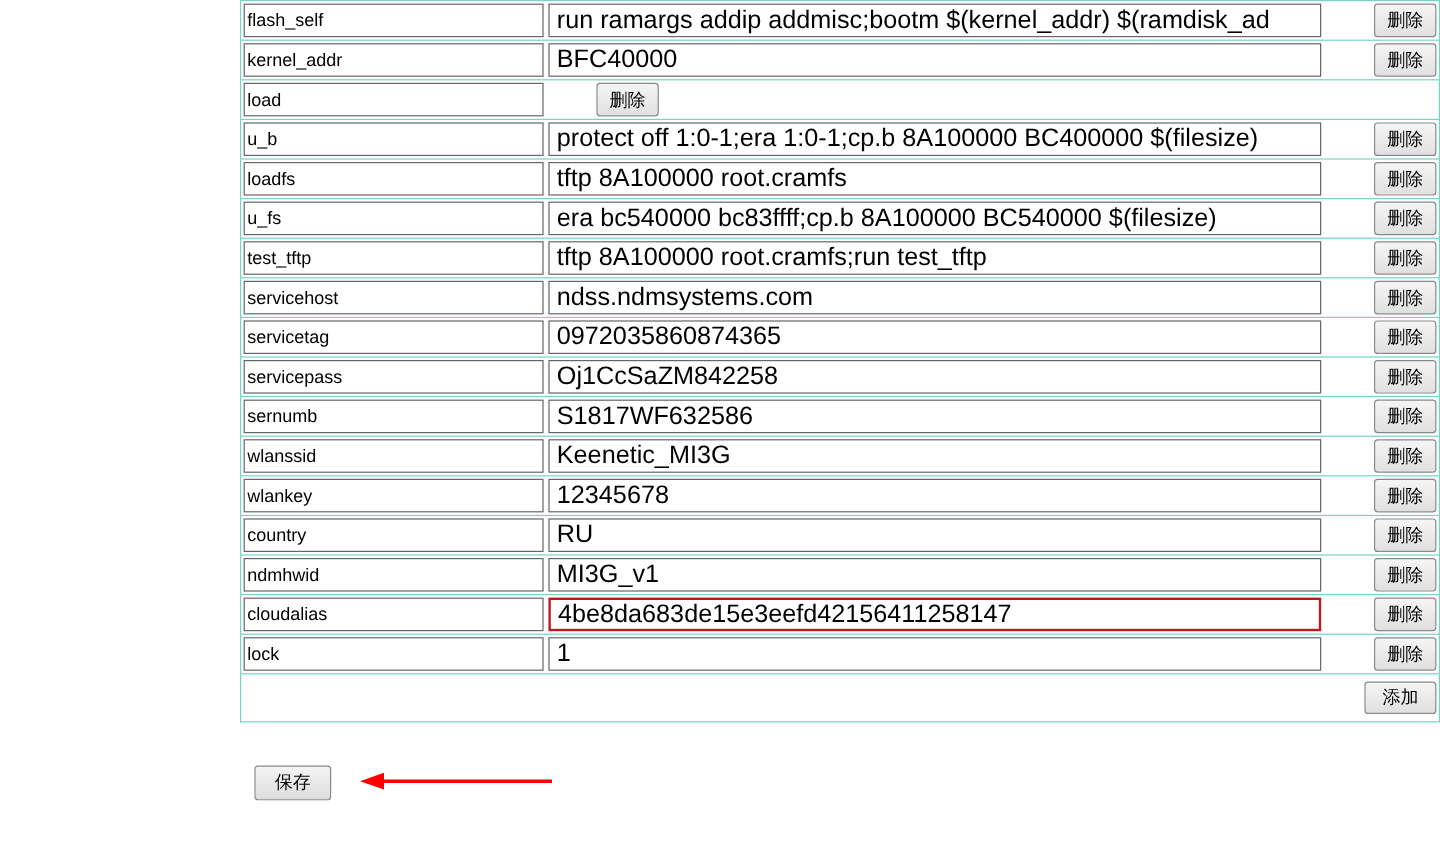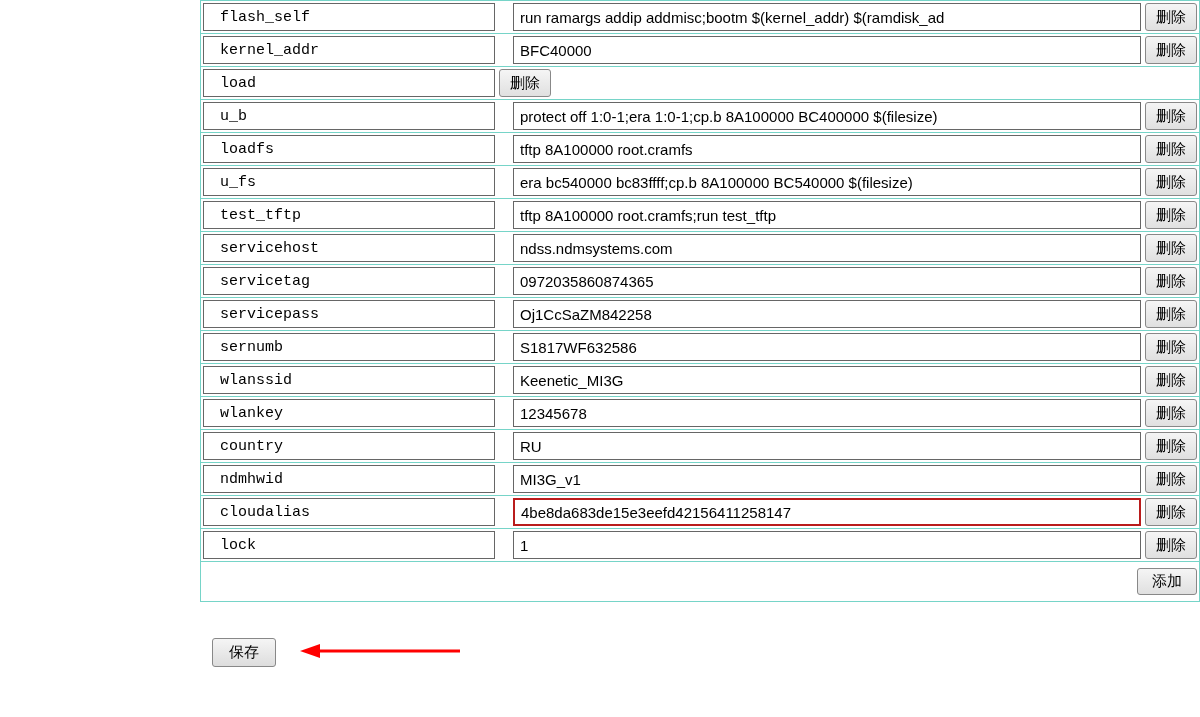--- a/index.html
+++ b/index.html
@@ -18,50 +18,50 @@
       align-items: center;
       border: 1px solid #76d4c8;
       border-top: none;
       padding: 2px;
       gap: 4px;
     }
     .env-row:first-child {
       border-top: 1px solid #76d4c8;
     }
     .env-key {
-      width: 292px;
+      width: 250px;
       height: 28px;
       border: 1px solid #666;
-      padding: 3px 16px;
+      padding: 3px 2px;
       font-size: 15px;
       background: #fff;
-      font-family: Liberation Mono, monospace;
+      font-family: Liberation Sans, sans-serif;
     }
     .env-value {
       flex: 1;
       height: 28px;
       border: 1px solid #666;
       padding: 3px 6px;
-      font-size: 15px;
+      font-size: 21px;
       background: #fff;
       font-family: Arial, sans-serif;
-      margin-left: 14px;
     }
     .env-value.focused {
       border: 2px solid #b91c1c;
     }
     .del-btn {
       height: 28px;
       padding: 2px 10px;
       font-size: 15px;
       background: linear-gradient(to bottom, #f5f5f5, #e0e0e0);
       border: 1px solid #888;
       border-radius: 3px;
       cursor: pointer;
       font-family: Arial, sans-serif;
+      margin-left: 40px;
     }
     .add-row {
       display: flex;
       justify-content: flex-end;
       border: 1px solid #76d4c8;
       border-top: none;
       padding: 6px 2px;
     }
     .add-btn {
       padding: 3px 14px;

